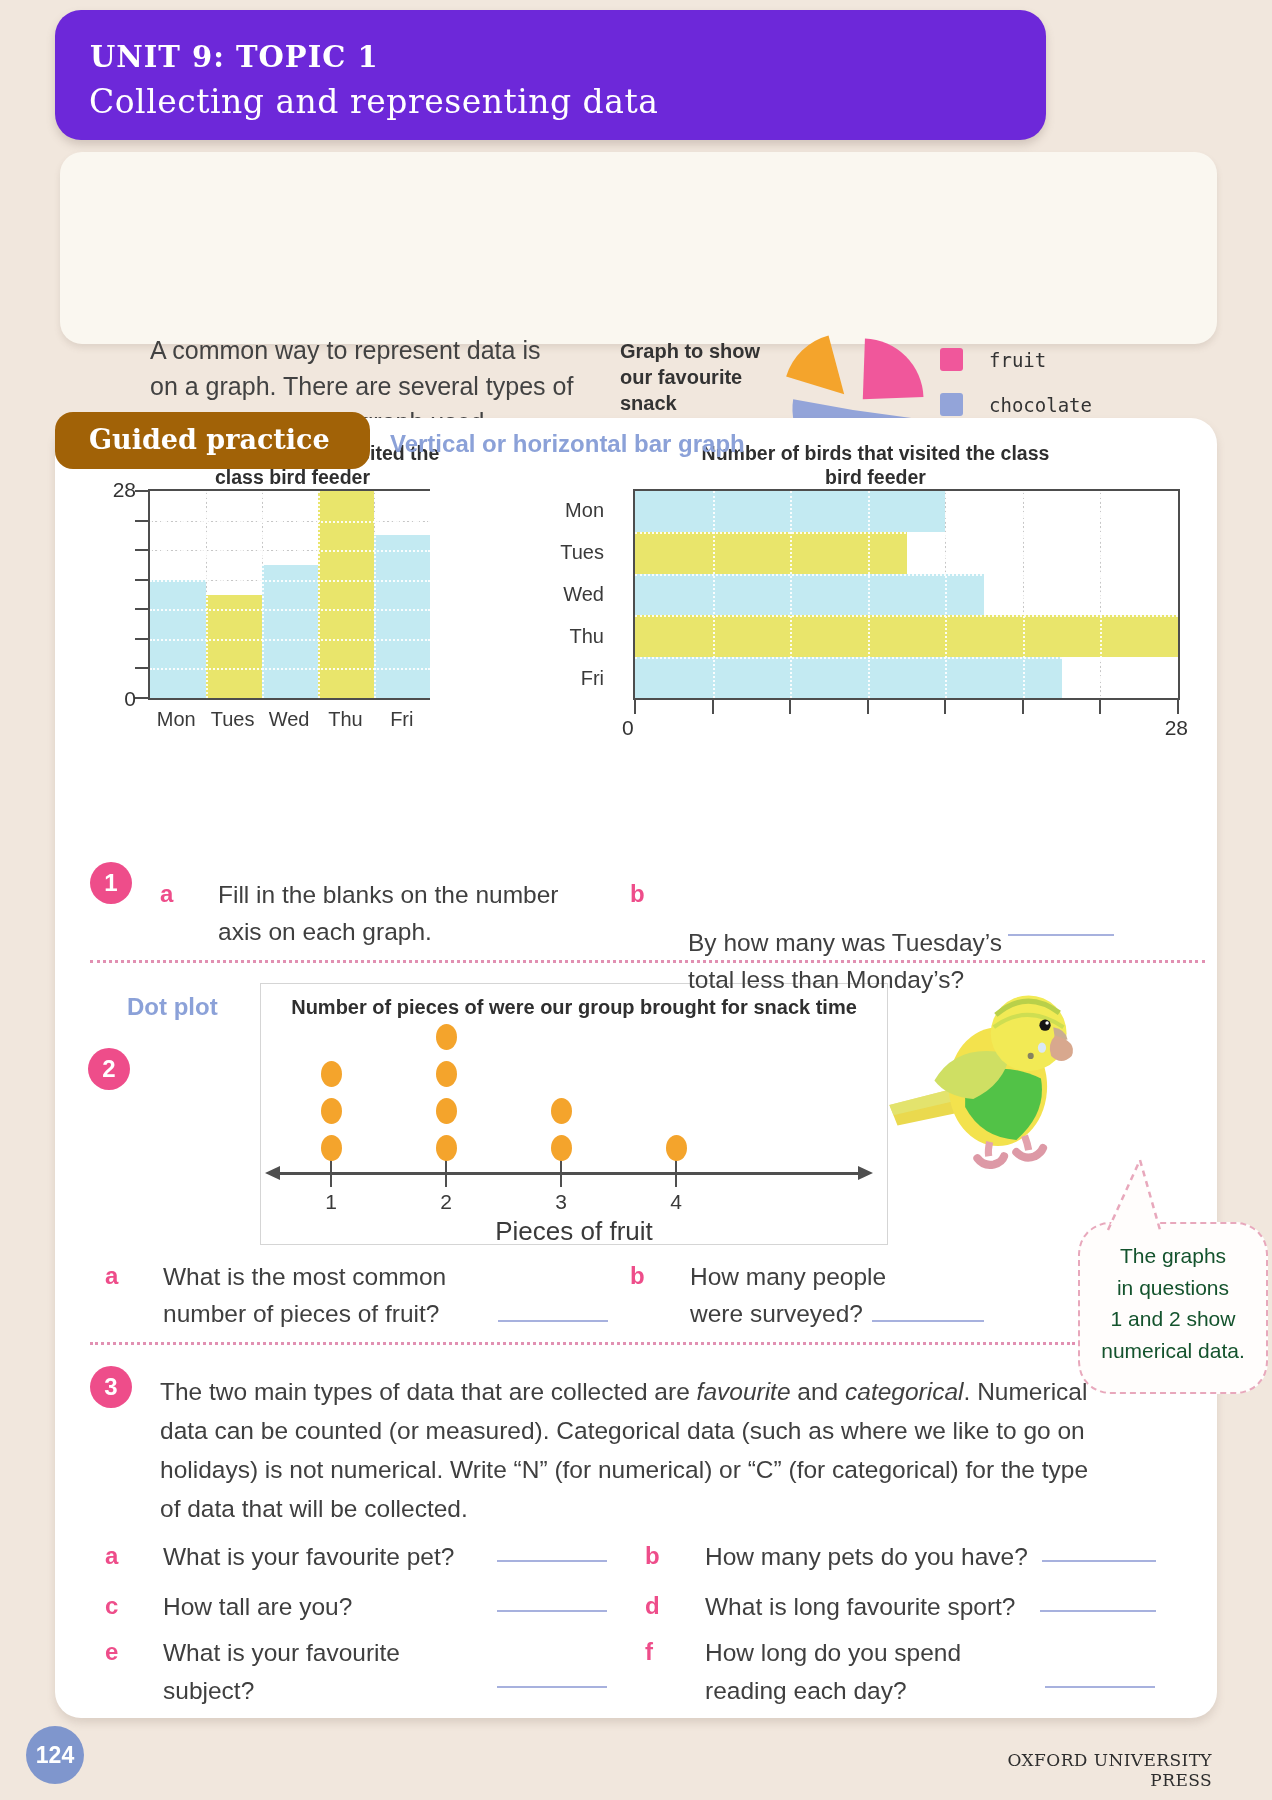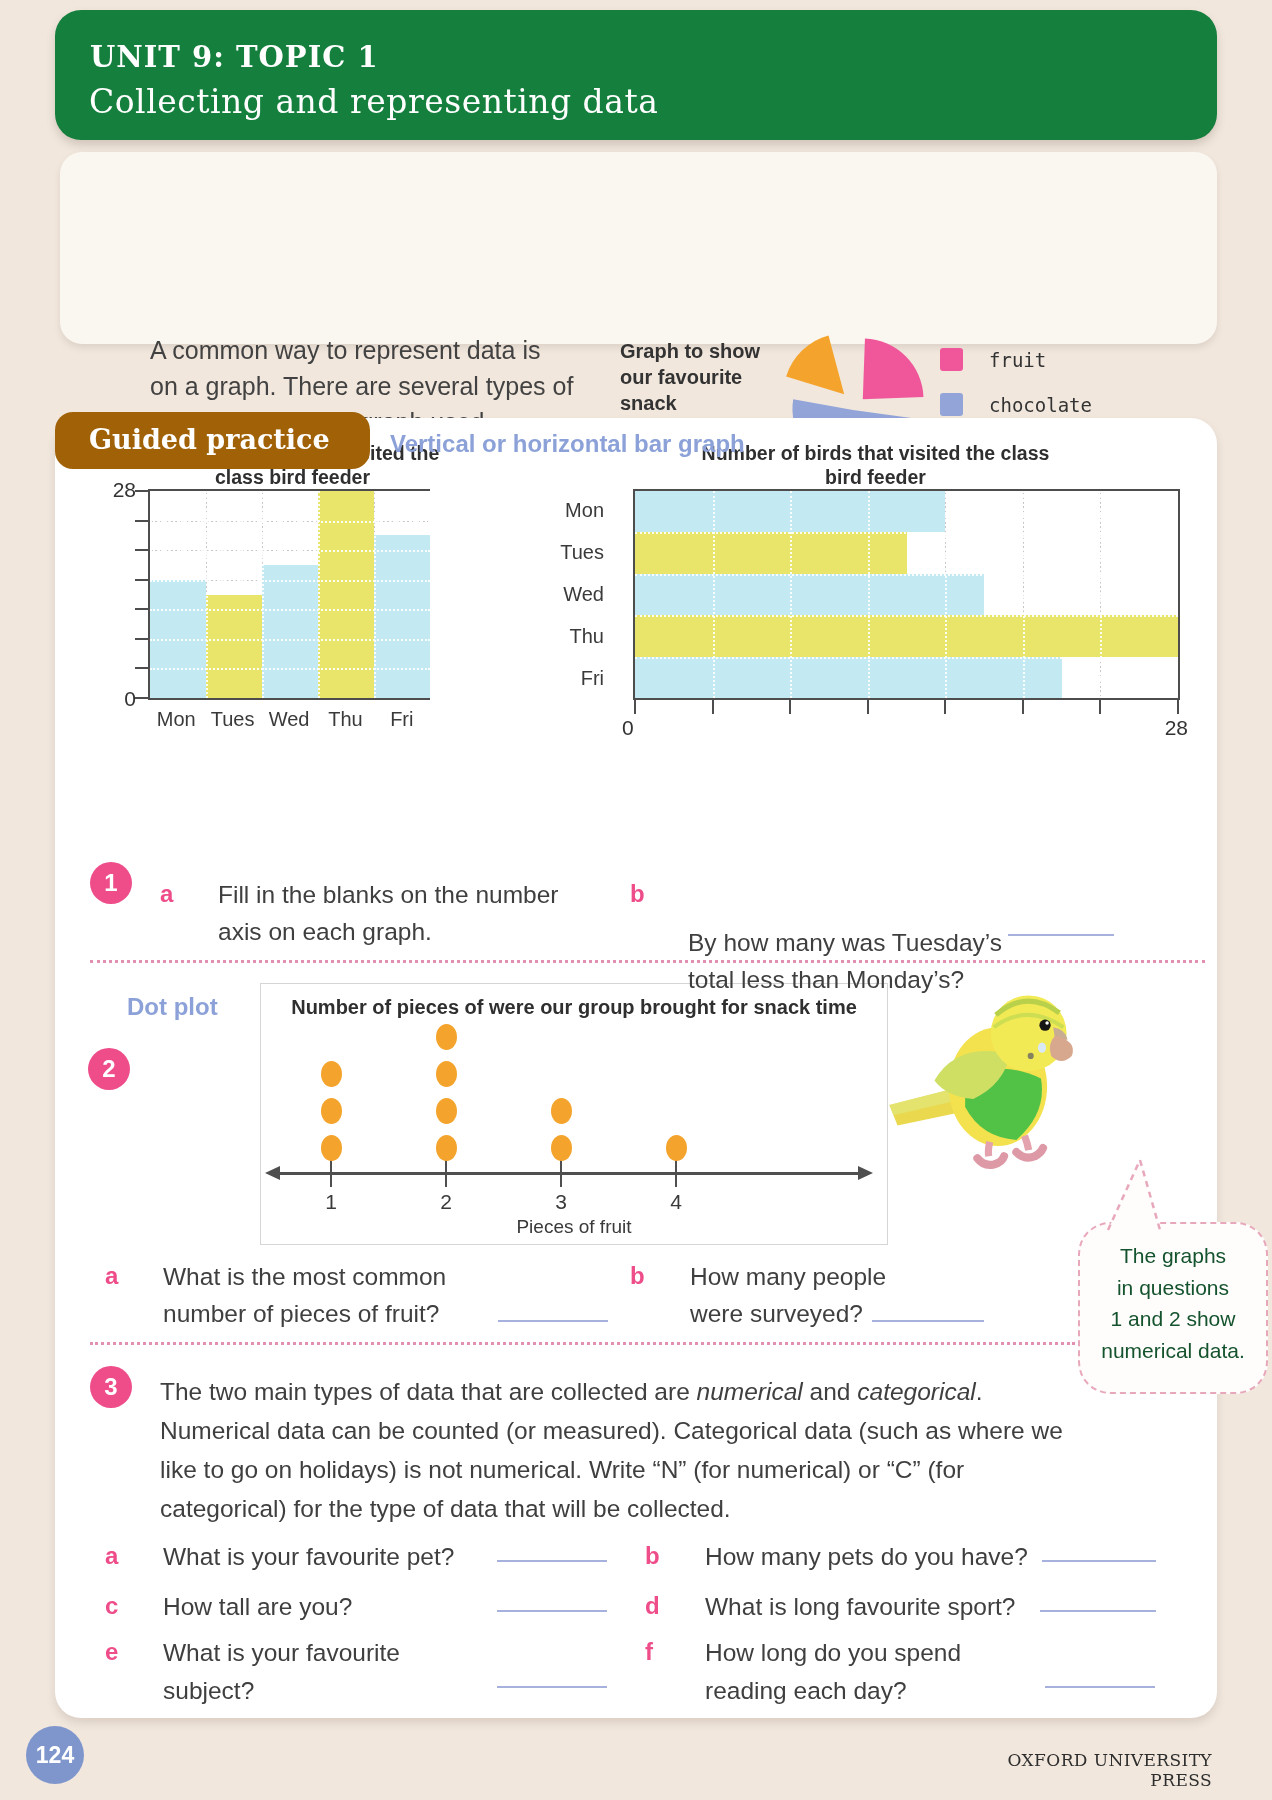--- a/index.html
+++ b/index.html
@@ -1,21 +1,21 @@
 <!DOCTYPE html>
 <html><head>
 <meta charset="utf-8">
 <style>
   * { margin:0; padding:0; box-sizing:border-box; }
   body { background:#cfc6bc; font-family:"Liberation Sans", sans-serif; }
   .page { position:relative; width:1272px; height:1800px; background:#f1e7dd; overflow:hidden; margin:0 auto; }
 
   
-  .header { position:absolute; left:55px; top:10px; width:1162px; height:130px;
-    background:#15803d; border-radius:26px; box-shadow:0 5px 8px rgba(120,100,90,.25); color:#fff; }
+  .header { position:absolute; left:55px; top:10px; width:991px; height:130px;
+    background:#6d28d9; border-radius:26px; box-shadow:0 5px 8px rgba(120,100,90,.25); color:#fff; }
   .header .unit { position:absolute; left:35px; top:30px; font-family:"DejaVu Serif", serif;
     font-weight:bold; font-size:29px; letter-spacing:1px; }
   .header .title { position:absolute; left:34px; top:72px; font-family:"DejaVu Serif", serif;
     font-size:33px; letter-spacing:.5px; }
 
   
   .intro-box { position:absolute; left:60px; top:152px; width:1157px; height:192px;
     background:#faf7f0; border-radius:22px; box-shadow:0 4px 6px rgba(120,100,90,.15); }
   .intro-text { position:absolute; left:90px; top:180px; width:425px; font-size:25px;
     color:#424242; line-height:1.44; }
@@ -74,21 +74,21 @@
     background:#fff; border:1.5px solid #d5d5d5; z-index:2; }
   #dotbox .dp-title { text-align:center; padding-top:12px; font-size:20px; font-weight:bold; color:#2f2f2f; }
   .dp-line { position:absolute; left:14px; right:24px; top:188px; height:3px; background:#4f4f4f; }
   .dp-arrow-l { position:absolute; left:4px; top:182px; width:0; height:0;
     border-top:7.5px solid transparent; border-bottom:7.5px solid transparent; border-right:15px solid #4f4f4f; }
   .dp-arrow-r { position:absolute; right:14px; top:182px; width:0; height:0;
     border-top:7.5px solid transparent; border-bottom:7.5px solid transparent; border-left:15px solid #4f4f4f; }
   .dp-tick { position:absolute; top:176px; height:27px; border-left:2.5px solid #4f4f4f; }
   .dp-num { position:absolute; top:206px; width:30px; text-align:center; font-size:21px; color:#3a3a3a; }
   .dp-dot { position:absolute; width:21px; height:26px; border-radius:50%; }
-  .dp-xlabel { position:absolute; top:232px; left:0; right:0; text-align:center; font-size:19px; color:#3a3a3a; }
+  .dp-xlabel { position:absolute; top:232px; left:0; right:0; text-align:center; font-size:26px; color:#3a3a3a; }
 
   
   .bubble { position:absolute; left:1078px; top:1222px; width:190px; height:172px; background:#fffdfc;
     border:2.5px dashed #e8a8bc; border-radius:32px; z-index:3; }
   .bubble-text { padding:16px 8px 0 8px; text-align:center; font-size:21px; line-height:1.5; color:#14532d; }
   .bubble-tail { position:absolute; left:1090px; top:1152px; z-index:4; }
 
   .footer-circle { position:absolute; left:26px; top:1726px; width:58px; height:58px; border-radius:50%;
     background:#7f96cd; color:#fff; font-weight:bold; font-size:23px; display:flex;
     align-items:center; justify-content:center; }
@@ -316,21 +316,21 @@
     <div class="bubble-text">
       <div>The graphs</div>
       <div>in questions</div>
       <div>1 and 2 show</div>
       <div>numerical data.</div>
     </div>
   </div>
 
   <div class="qnum" style="left:90px; top:1366px;">3</div>
   <div class="qtext" style="left:160px; top:1372px; width:930px; line-height:39px;">
-    <span>The two main types of data that are collected are </span><i>numerical</i><span> and </span><i>categorical</i><span>. Numerical data can be counted (or measured). Categorical data (such as where we like to go on holidays) is not numerical. Write “N” (for numerical) or “C” (for categorical) for the type of data that will be collected.</span>
+    <span>The two main types of data that are collected are </span><i>favourite</i><span> and </span><i>categorical</i><span>. Numerical data can be counted (or measured). Categorical data (such as where we like to go on holidays) is not numerical. Write “N” (for numerical) or “C” (for categorical) for the type of data that will be collected.</span>
   </div>
 
   <div class="qletter" style="left:105px; top:1542px;">a</div>
   <div class="qtext" style="left:163px; top:1538px; white-space:nowrap;">What is your favourite pet?</div>
   <div class="blank" style="left:497px; top:1536px; width:110px;"></div>
 
   <div class="qletter" style="left:645px; top:1542px;">b</div>
   <div class="qtext" style="left:705px; top:1538px; white-space:nowrap;">How many pets do you have?</div>
   <div class="blank" style="left:1042px; top:1536px; width:114px;"></div>
 

